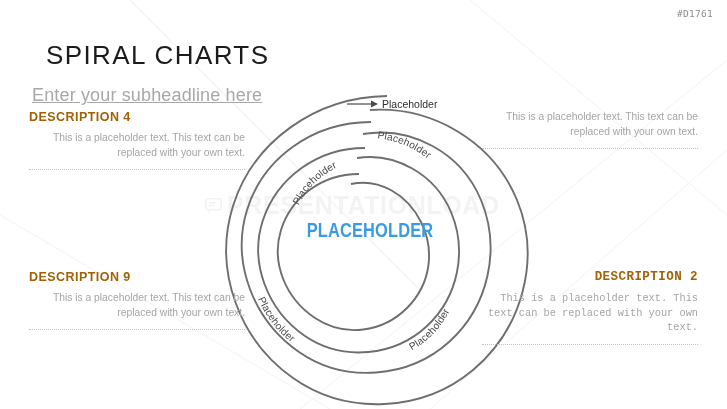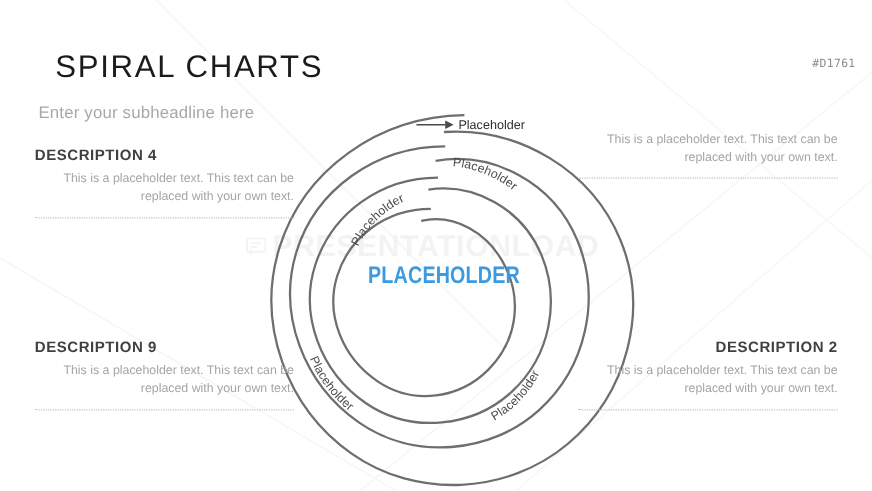--- a/index.html
+++ b/index.html
@@ -35,78 +35,78 @@
   
   #doc-id {
     position: absolute;
     top: 8px;
     right: 14px;
     font-family: "DejaVu Sans Mono", "Liberation Mono", monospace;
     font-size: 9.5px;
     color: #8d8d8d;
     letter-spacing: 0.3px;
     z-index: 6;
-    margin-top: 40px;
   }
 
   
   #header {
     position: absolute;
     left: 30px;
     top: 26px;
     z-index: 6;
   }
   #page-title {
     font-size: 26px;
     font-weight: 400;
     color: #1b1b1b;
     letter-spacing: 1.4px;
     line-height: 1.05;
     margin: 16px;
   }
   #page-subtitle {
-    font-size: 14px;
+    font-size: 18px;
     color: #a8a8a8;
     font-weight: 400;
     margin: 7px 0 0 2px;
     letter-spacing: 0.15px;
+    text-decoration: underline;
   }
 
   
   .desc {
     position: absolute;
     width: 216px;
     z-index: 6;
   }
   .desc-title {
     font-size: 12.5px;
     font-weight: 700;
-    color: #404040;
+    color: #a16207;
     letter-spacing: 0.45px;
-    margin: 12px 0 7px 0;
+    margin: 0 0 7px 0;
     white-space: nowrap;
   }
   .desc-body {
     font-size: 10.3px;
     color: #a5a5a5;
     line-height: 1.42;
     margin: 0;
     text-align: right;
   }
   .desc-rule {
     margin-top: 9px;
     height: 1px;
     border-top: 1px dotted #c2c2c2;
   }
   .desc.left  { left: 29px; text-align: left; }
   .desc.right { left: 482px; width: 216px; text-align: right; }
   #desc-4 { top: 110px; }
   #desc-1 { top: 110px; }
   #desc-3 { top: 270px; }
-  #desc-2 { top: 270px; }
+  #desc-2 { top: 270px; font-family: Liberation Mono, monospace; }
 
   
   #watermark {
     position: absolute;
     left: 205px;
     top: 193px;
     z-index: 1;
     display: flex;
     align-items: center;
     pointer-events: none;

